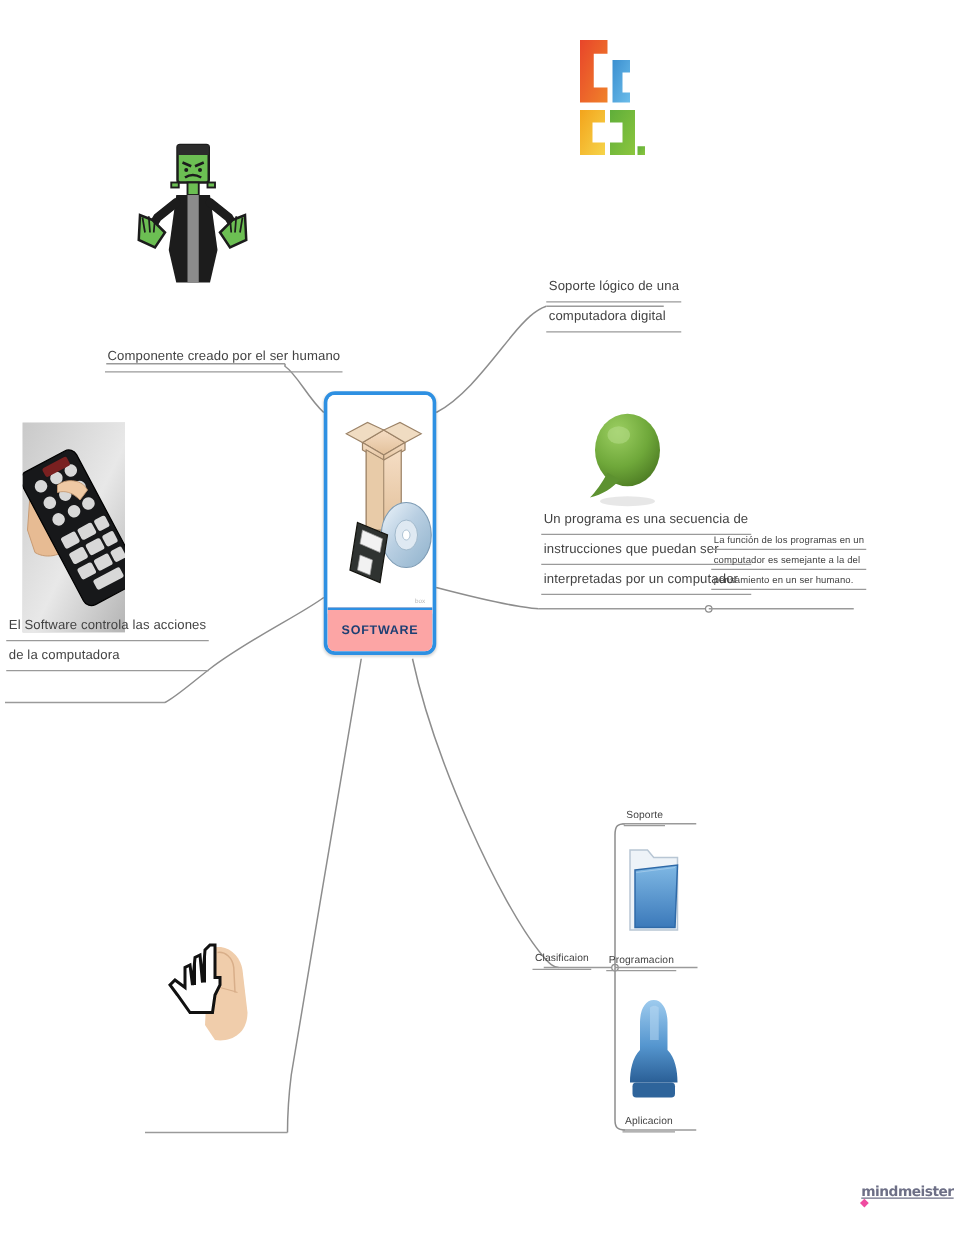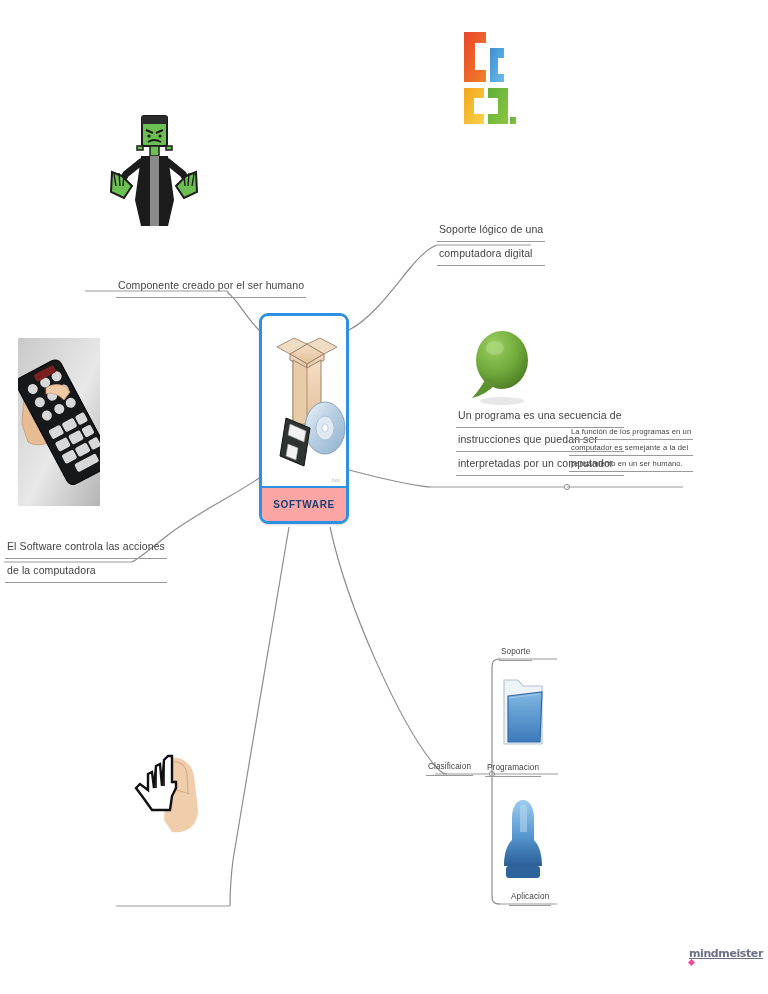--- a/index.html
+++ b/index.html
@@ -312,60 +312,60 @@
             <stop offset="55%" stop-color="#5596cf"></stop>
           <stop offset="100%" stop-color="#2a5f96"></stop>
         </linearGradient>
       </defs>
       <path d="M27,8 C34,8 38,16 38,26 L38,48 C44,54 46,64 46,74 L8,74 C8,64 10,54 16,48 L16,26 C16,16 20,8 27,8 Z" fill="url(#pg)"></path>
       <rect x="10" y="74" width="34" height="12" rx="3" fill="#2e649b"></rect>
       <path d="M24,14 C26,12 29,12 31,14 L31,40 L24,40 Z" fill="#bedcf3" opacity=".5"></path>
     </svg>
   </div>
 
-  <div class="node-label" style="left:84px;top:274px;margin-left:32px;">
+  <div class="node-label" style="left:84px;top:274px;">
     <span class="ln">Componente creado por el ser humano</span>
   </div>
 
   <div class="node-label" style="left:437px;top:198px;margin-top:20px;">
     <span class="ln">Soporte lógico de una</span>
     <span class="ln">computadora digital</span>
   </div>
 
-  <div class="node-label" style="left:456px;top:404px;">
+  <div class="node-label" style="left:433px;top:404px;">
     <span class="ln">Un programa es una secuencia de</span>
     <span class="ln">instrucciones que puedan ser</span>
     <span class="ln">interpretadas por un computador</span>
   </div>
 
   <div class="node-label tiny" style="left:569px;top:424px;">
     <span class="ln">La función de los programas en un</span>
     <span class="ln">computador es semejante a la del</span>
     <span class="ln">pensamiento en un ser humano.</span>
   </div>
 
-  <div class="node-label" style="left:5px;top:535px;">
+  <div class="node-label" style="left:5px;top:489px;">
     <span class="ln">El Software controla las acciones</span>
     <span class="ln">de la computadora</span>
   </div>
 
 
   <div class="node-label small" style="left:426px;top:758px;">
     <span class="ln">Clasificaion</span>
   </div>
 
   <div class="node-label small" style="left:499px;top:643px;">
     <span class="ln">Soporte</span>
   </div>
 
   <div class="node-label small" style="left:485px;top:759px;">
     <span class="ln">Programacion</span>
   </div>
 
-  <div class="node-label small" style="left:509px;top:888px;">
+  <div class="node-label small" style="left:498px;top:888px;">
     <span class="ln">Aplicacion</span>
   </div>
 
   <div class="mm-logo">
     <span class="mm-bubble"></span>
     <span class="mm-word">mindmeister</span>
   </div>
 
 </div>
 

